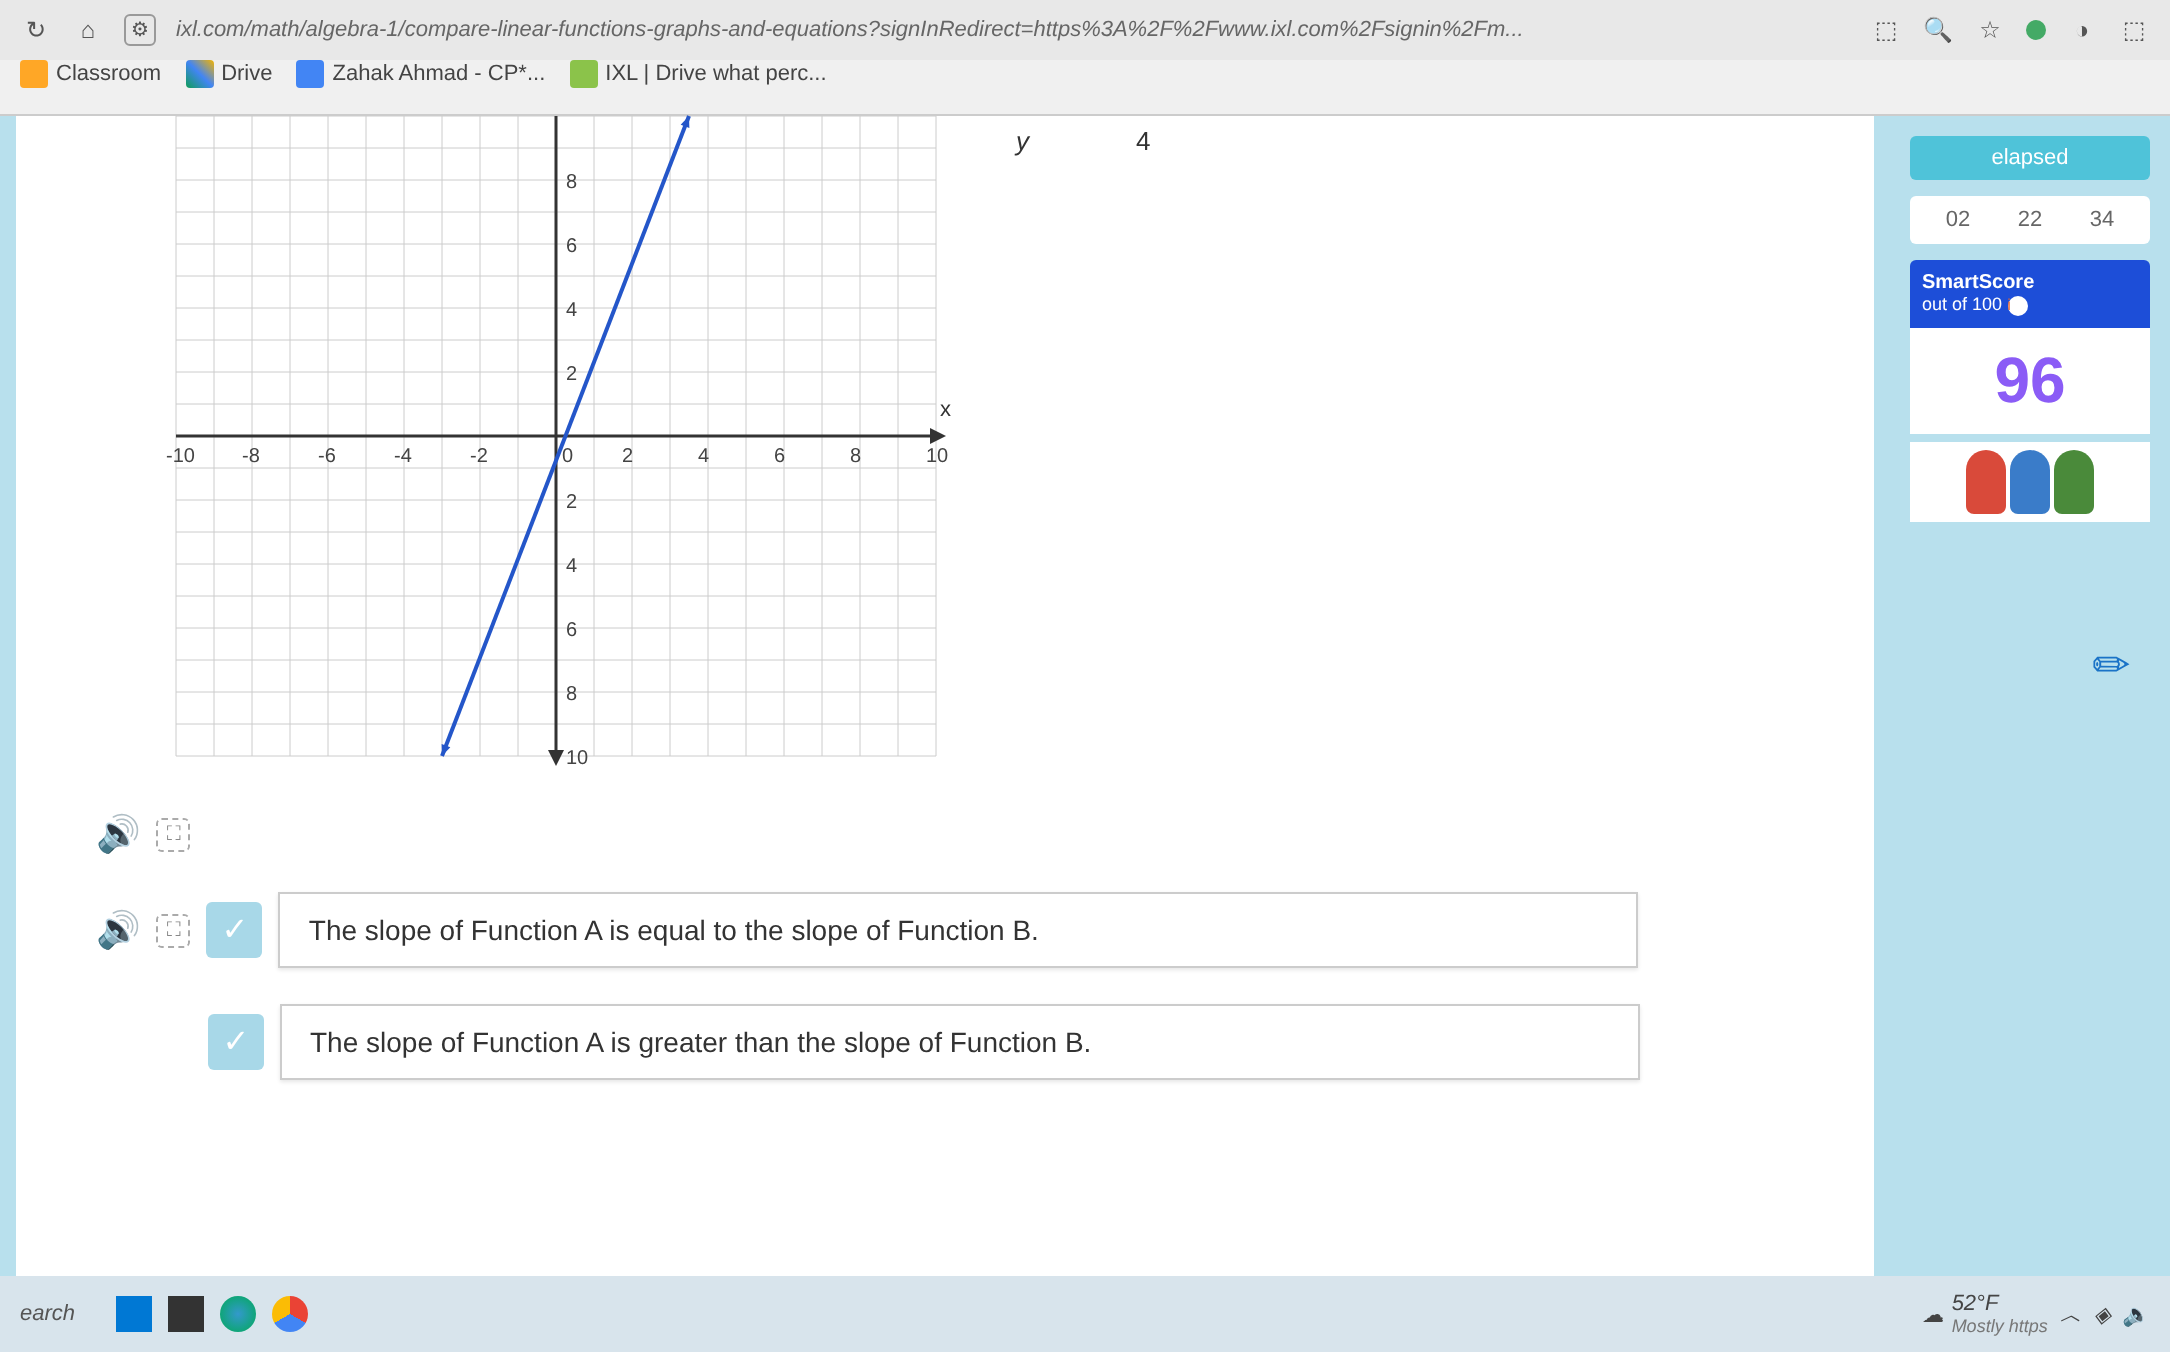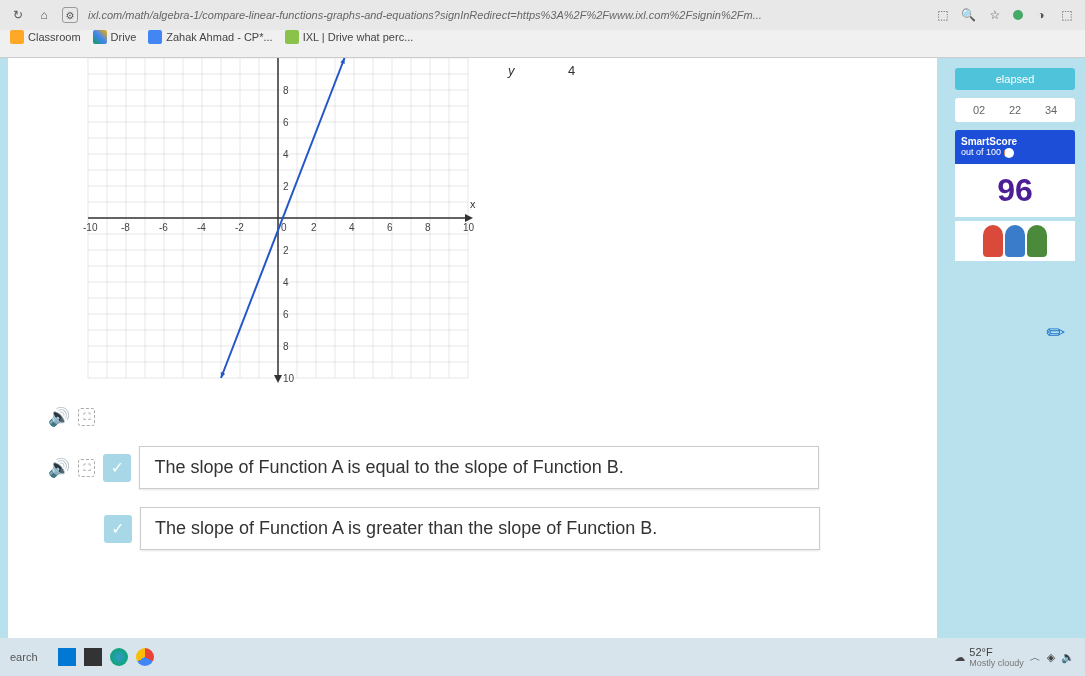--- a/index.html
+++ b/index.html
@@ -21,33 +21,33 @@
 .function-b { position: absolute; top: 5px; left: 500px; font-size: 13px; color: #333; }
 .function-b-eq { position: absolute; top: 5px; left: 560px; font-size: 13px; color: #333; }
 
 .question-row { display: flex; align-items: center; gap: 8px; margin-top: 18px; }
 .audio-icon { color: #0068b8; font-size: 18px; }
 .fullscreen-icon { color: #888; font-size: 14px; border: 1px dashed #aaa; padding: 2px 4px; border-radius: 3px; font-size: 10px; }
 .question-text { font-size: 16px; color: #333; }
 
 .answer-row { display: flex; align-items: center; gap: 8px; margin-top: 18px; }
 .checkbox { width: 28px; height: 28px; background: #a8d8e8; border-radius: 3px; display: flex; align-items: center; justify-content: center; }
-.answer-box { flex: 1; max-width: 680px; background: #fff; border: 1px solid #ccc; padding: 10px 14px; font-size: 18px; color: #333; box-shadow: 0 1px 2px rgba(0,0,0,0.1); }
+.answer-box { flex: 1; max-width: 680px; background: #fff; border: 1px solid #ccc; padding: 10px 14px; font-size: 14px; color: #333; box-shadow: 0 1px 2px rgba(0,0,0,0.1); }
 
 .sidebar { width: 140px; padding: 10px; }
 .elapsed-btn { background: #4fc3d9; color: #fff; padding: 5px 18px; font-size: 11px; border-radius: 3px; text-align: center; }
 .timer { background: #fff; margin-top: 8px; padding: 6px; display: flex; justify-content: space-around; font-size: 11px; color: #666; border-radius: 3px; }
 .timer div { text-align: center; }
 .smartscore { background: #1d4ed8; color: #fff; padding: 6px; font-size: 10px; text-align: left; margin-top: 8px; border-radius: 3px 3px 0 0; }
-.score { background: #fff; color: #4c1d95; font-size: 32px; font-weight: bold; text-align: center; padding: 8px; }
+.score { background: #fff; color: #8b5cf6; font-size: 32px; font-weight: bold; text-align: center; padding: 8px; }
 .ribbons { display: flex; justify-content: center; gap: 2px; margin-top: 4px; background: #fff; padding: 4px; }
 .ribbon { width: 20px; height: 32px; border-radius: 10px 10px 4px 4px; }
 .pencil { position: absolute; right: 20px; top: 320px; color: #1a73c7; font-size: 22px; transform: rotate(-45deg); }
 
-.taskbar { position: absolute; bottom: 0; left: 0; right: 0; height: 38px; background: #d8e4ec; display: flex; align-items: center; padding: 0 10px; gap: 10px; font-size: 11px; color: #444; }
+.taskbar { position: absolute; bottom: 0; left: 0; right: 0; height: 38px; background: #d8e4ec; display: flex; align-items: center; padding: 0 10px; gap: 10px; font-size: 11px; color: #444; font-style: italic; }
 .taskbar .search { color: #555; }
 .taskbar .icons { display: flex; gap: 8px; margin-left: 10px; }
 .taskbar .right { margin-left: auto; display: flex; align-items: center; gap: 6px; }
 .weather { display: flex; align-items: center; gap: 4px; }
 </style>
 </head>
 <body>
 
 <div class="browser-bar">
   <span class="icon">↻</span>
@@ -220,20 +220,20 @@
     <span style="width:18px;height:18px;background:#0078d4;display:inline-block;"></span>
     <span style="width:18px;height:18px;background:#333;display:inline-block;"></span>
     <span style="width:18px;height:18px;background:radial-gradient(#39c,#0a5);border-radius:50%;display:inline-block;"></span>
     <span style="width:18px;height:18px;background:conic-gradient(#ea4335 120deg,#4285f4 120deg 240deg,#fbbc05 240deg);border-radius:50%;display:inline-block;"></span>
   </div>
   <div class="right">
     <div class="weather">
       <span>☁</span>
       <div>
         <div>52°F</div>
-        <div style="font-size:9px;color:#777">Mostly cloudy</div>
+        <div style="font-size:9px;color:#777">Mostly https</div>
       </div>
     </div>
     <span>︿</span>
     <span>◈</span>
     <span>🔈</span>
   </div>
 </div>
 
 </body></html>

